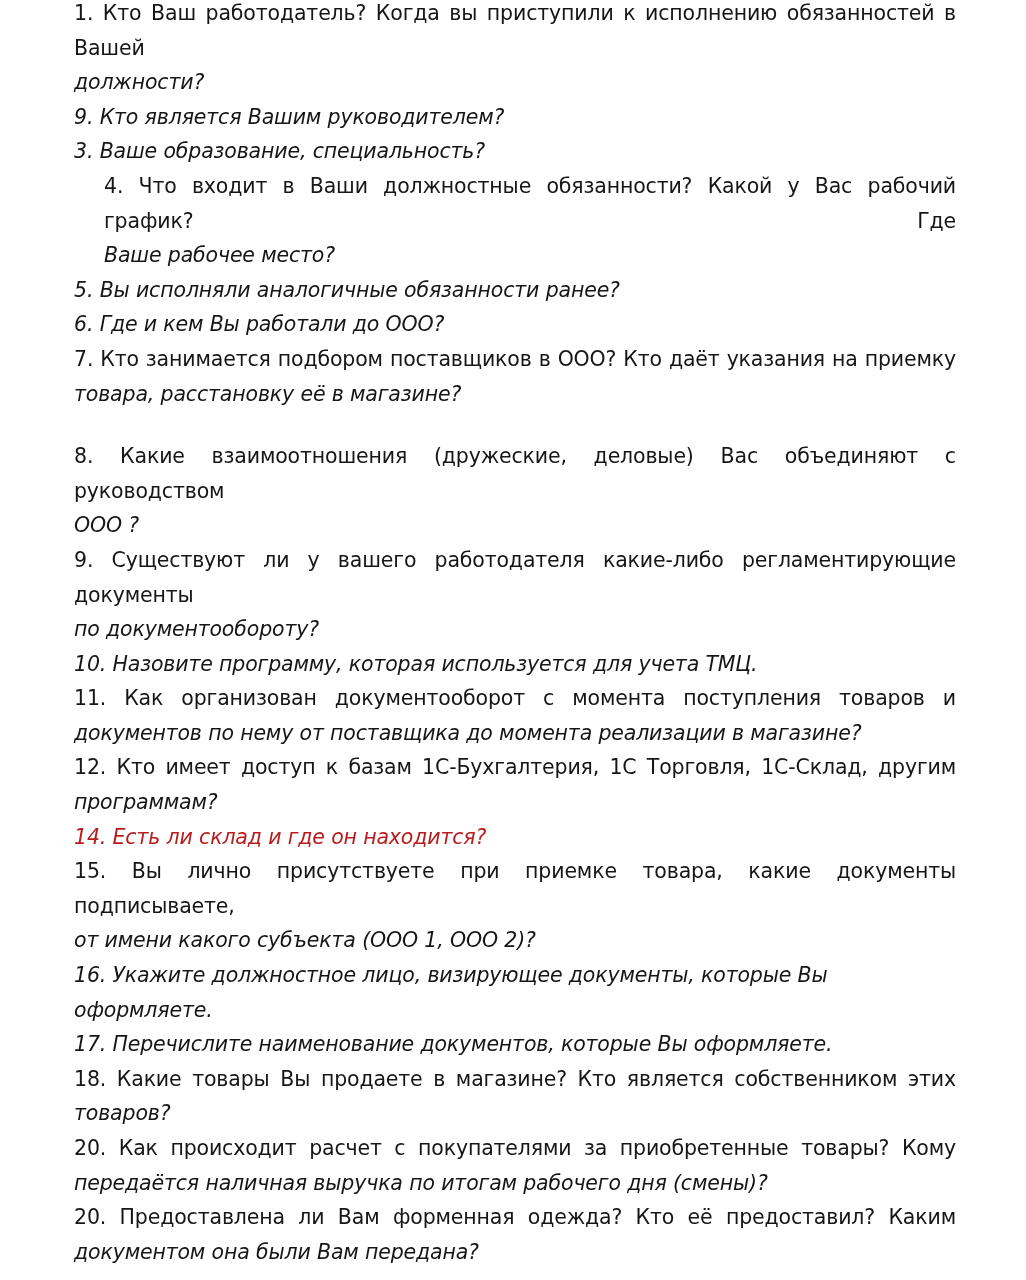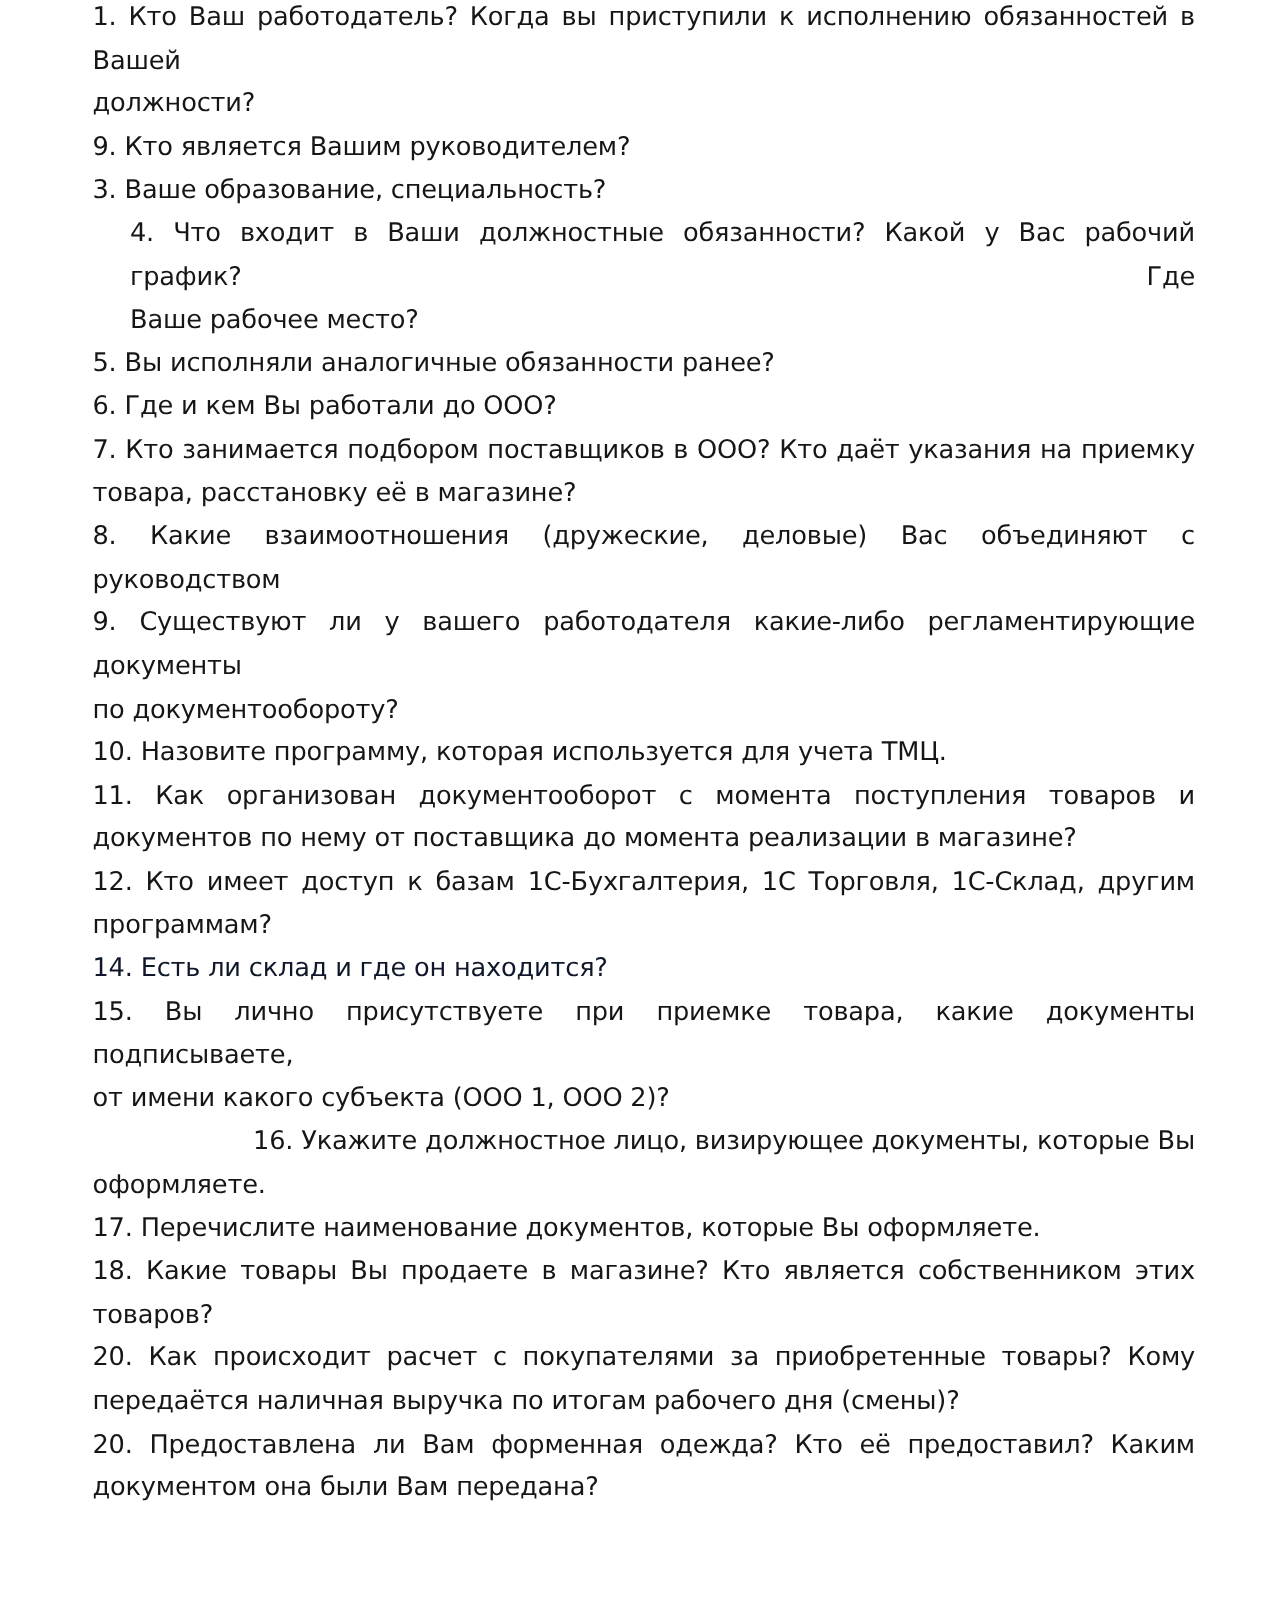--- a/index.html
+++ b/index.html
@@ -45,22 +45,23 @@
   }
   
   .q-line > .ln {
     display: block;
   }
   .q-line > .ln.just {
     text-align: justify;
     text-align-last: justify;
   }
   .q-line > .ln.last {
-    text-align: right;
+    text-align: left;
     text-align-last: left;
+    font-style: italic;
   }
 </style>
 </head>
 <body>
 
 <div id="page" style="background: rgb(255, 255, 255);">
   <div id="doc-body">
       <p class="q-line" style="color: rgb(22, 22, 22);">
         <span class="ln just">1. Кто Ваш работодатель? Когда вы приступили к исполнению обязанностей в Вашей</span>
         <span class="ln last">должности?</span>
@@ -78,39 +79,40 @@
       <p class="q-line" style="color: rgb(22, 22, 22);">
         <span class="ln last">5. Вы исполняли аналогичные обязанности ранее?</span>
       </p>
       <p class="q-line" style="color: rgb(22, 22, 22);">
         <span class="ln last">6. Где и кем Вы работали до ООО?</span>
       </p>
       <p class="q-line" style="color: rgb(22, 22, 22);">
         <span class="ln just">7. Кто занимается подбором поставщиков в ООО? Кто даёт указания на приемку</span>
         <span class="ln last">товара, расстановку её в магазине?</span>
       </p>
-      <p class="q-line" style="color: rgb(22, 22, 22);">
+      <p class="q-line" style="color: rgb(22, 22, 22); margin-top: 28px;">
         <span class="ln just">8. Какие взаимоотношения (дружеские, деловые) Вас объединяют с руководством</span>
+        <span class="ln last">ООО ?</span>
       </p>
       <p class="q-line" style="color: rgb(22, 22, 22);">
         <span class="ln just">9. Существуют ли у вашего работодателя какие-либо регламентирующие документы</span>
         <span class="ln last">по документообороту?</span>
       </p>
       <p class="q-line" style="color: rgb(22, 22, 22);">
         <span class="ln last">10. Назовите программу, которая используется для учета ТМЦ.</span>
       </p>
       <p class="q-line" style="color: rgb(22, 22, 22);">
         <span class="ln just">11. Как организован документооборот с момента поступления товаров и</span>
         <span class="ln last">документов по нему от поставщика до момента реализации в магазине?</span>
       </p>
       <p class="q-line" style="color: rgb(22, 22, 22);">
         <span class="ln just">12. Кто имеет доступ к базам 1С-Бухгалтерия, 1С Торговля, 1С-Склад, другим</span>
         <span class="ln last">программам?</span>
       </p>
-      <p class="q-line" style="color: #0f172a;">
+      <p class="q-line" style="color: #b91c1c;">
         <span class="ln last">14. Есть ли склад и где он находится?</span>
       </p>
       <p class="q-line" style="color: rgb(22, 22, 22);">
         <span class="ln just">15. Вы лично присутствуете при приемке товара, какие документы подписываете,</span>
         <span class="ln last">от имени какого субъекта (ООО 1, ООО 2)?</span>
       </p>
       <p class="q-line" style="color: rgb(22, 22, 22);">
         <span class="ln last">16. Укажите должностное лицо, визирующее документы, которые Вы оформляете.</span>
       </p>
       <p class="q-line" style="color: rgb(22, 22, 22);">

